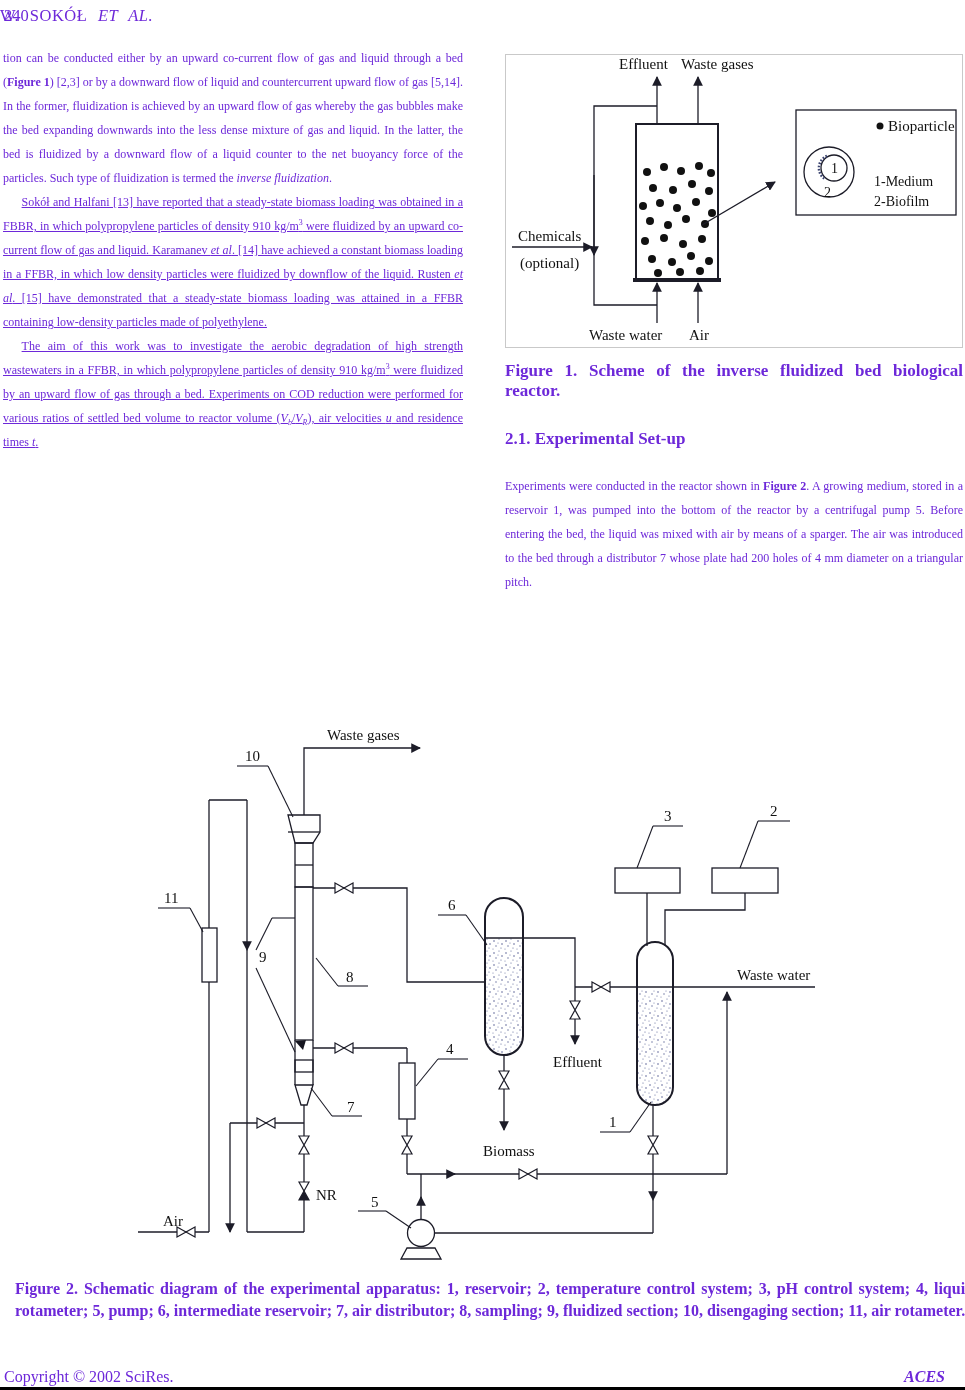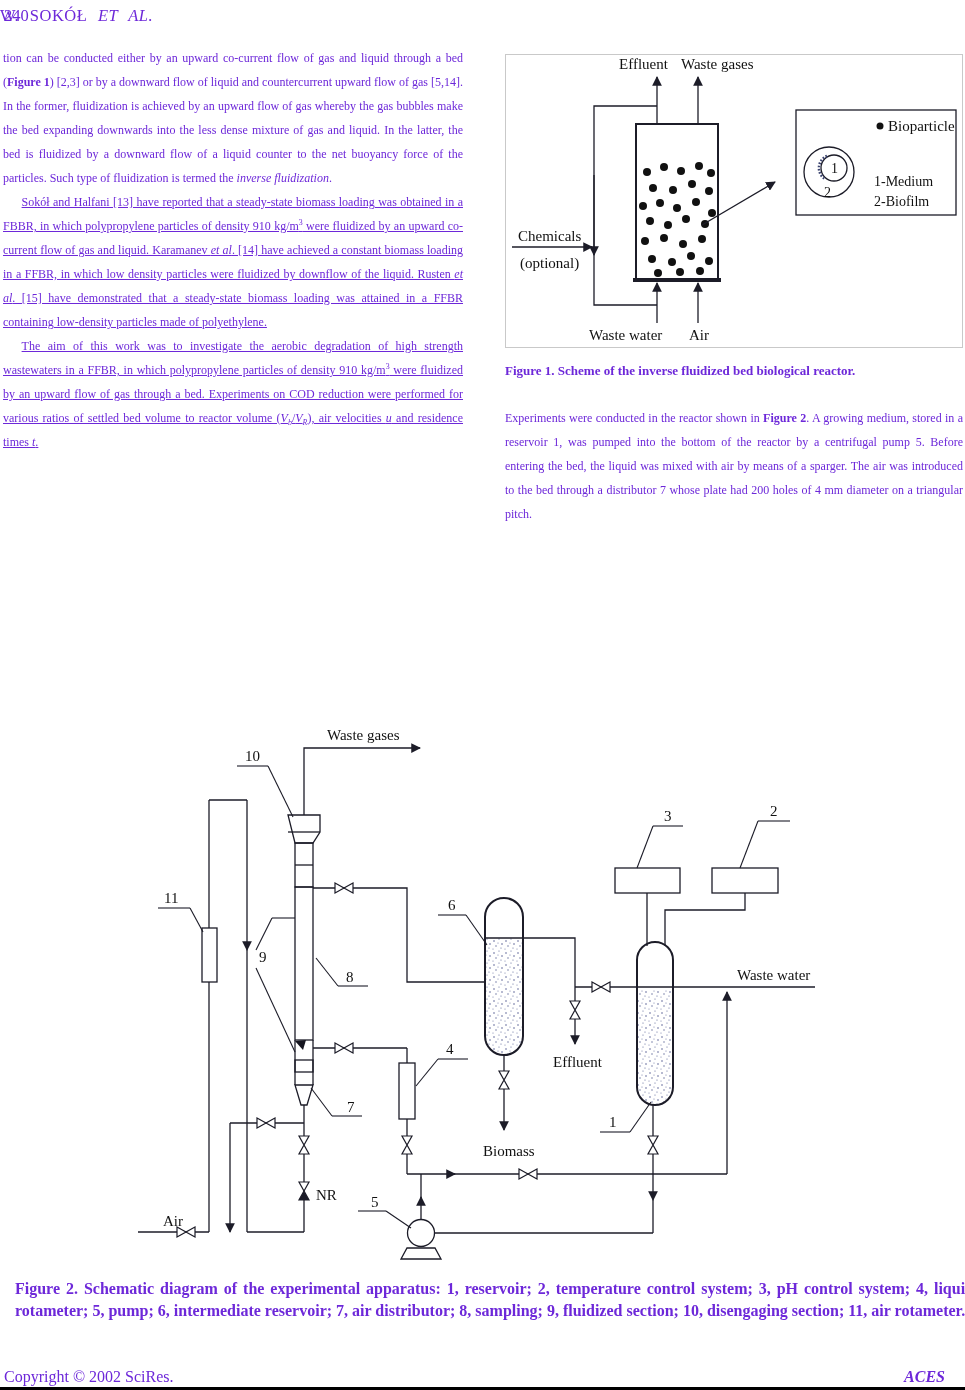--- a/index.html
+++ b/index.html
@@ -10,21 +10,21 @@
   .rtitle{position:absolute;left:0;right:0;text-align:left;letter-spacing:.5px;word-spacing:6px;}
   .colL{position:absolute;left:3px;top:46px;width:460px;}
   .colR{position:absolute;left:505px;top:46px;width:458px;}
   .body-p{margin:0;font-size:12px;line-height:24px;text-align:justify;}
   .ind{text-indent:1.55em;text-decoration:underline;}
   .r-b{font-weight:bold;}
   .r-i{font-style:italic;}
   .r-sup{font-size:66%;vertical-align:super;line-height:0;}
   .r-sub{font-size:66%;vertical-align:sub;line-height:0;}
   .fig1{display:block;margin-top:8px;border:1px solid #c9c9c9;background:#fff;}
-  .cap{margin:13px 0 0 0;font-size:13px;line-height:20px;font-weight:bold;text-align:justify;}
+  .cap{margin:13px 0 0 0;font-size:17px;line-height:20px;font-weight:bold;text-align:justify;}
   h2.sec{margin:27px 0 0 0;font-size:19px;line-height:22px;font-weight:bold;}
   h3.sec{margin:28px 0 0 0;font-size:17px;line-height:20px;font-weight:bold;}
   .colR .body-p{margin-top:25px;}
   .fig2{position:absolute;left:0;top:710px;}
   .cap2{position:absolute;left:3px;top:1266px;width:959px;margin:12px;font-size:16px;line-height:21.5px;
         font-weight:bold;text-align:justify;}
   .ftr{position:absolute;left:0;top:1368px;width:965px;font-size:16px;}
   .ftr .cpy{position:absolute;left:4px;top:0;}
   .ftr .jr{position:absolute;right:20px;top:0;font-weight:bold;font-style:italic;}
   .botbar{position:absolute;left:0;top:1387px;width:965px;height:3px;background:#000;}
@@ -127,20 +127,21 @@
         <circle class="ln" cx="328" cy="113" r="13" fill="#fff"></circle>
         <path d="M321,101 A13,13 0 0 0 319,124" fill="none" stroke="#3c4470" stroke-width="2.6" stroke-dasharray="1.6,1.6"></path>
         <text class="dts" x="325" y="118">1</text>
         <text class="dts" x="318" y="142">2</text>
         <text class="dts" x="368" y="131">1-Medium</text>
         <text class="dts" x="368" y="151">2-Biofilm</text>
       </g>
     </svg>
 
     <p class="cap"><span class="r-b">Figure 1. Scheme of the inverse fluidized bed biological reactor.</span></p>
+    <h3 class="sec">2.1. Experimental Set-up</h3>
     <p class="body-p"><span>Experiments were conducted in the reactor shown in </span><span class="r-b">Figure 2</span><span>. A growing medium, stored in a reservoir 1, was pumped into the bottom of the reactor by a centrifugal pump 5. Before entering the bed, the liquid was mixed with air by means of a sparger. The air was introduced to the bed through a distributor 7 whose plate had 200 holes of 4 mm diameter on a triangular pitch.</span></p>
   </div>
 
   <svg class="fig2" width="965" height="552" viewBox="0 0 965 552">
     <defs>
       <marker id="ar2" viewBox="0 0 10 10" refX="9" refY="5" markerWidth="7.5" markerHeight="7.5" orient="auto">
         <path d="M0,0 L10,5 L0,10 Z" fill="#1c1c28"></path>
       </marker>
       <pattern id="xh" width="7" height="7" patternUnits="userSpaceOnUse">
         <path d="M0,7 L7,0 M0,0 L7,7" stroke="#2a2a3a" stroke-width="0.9"></path>

